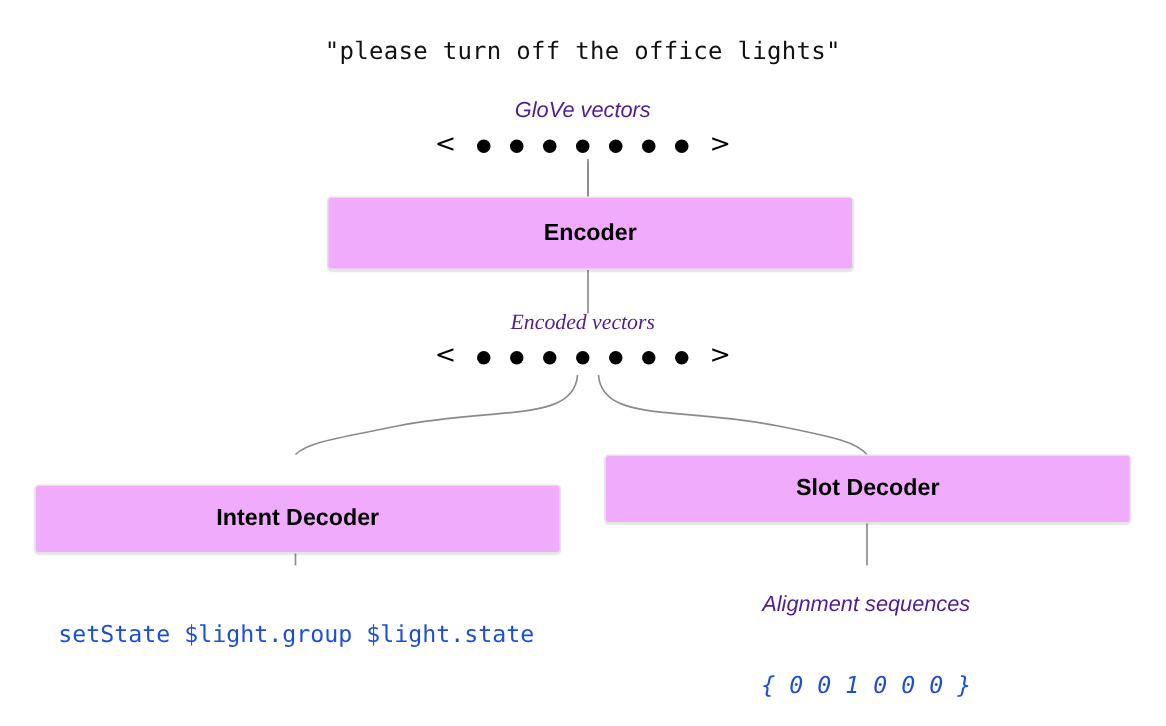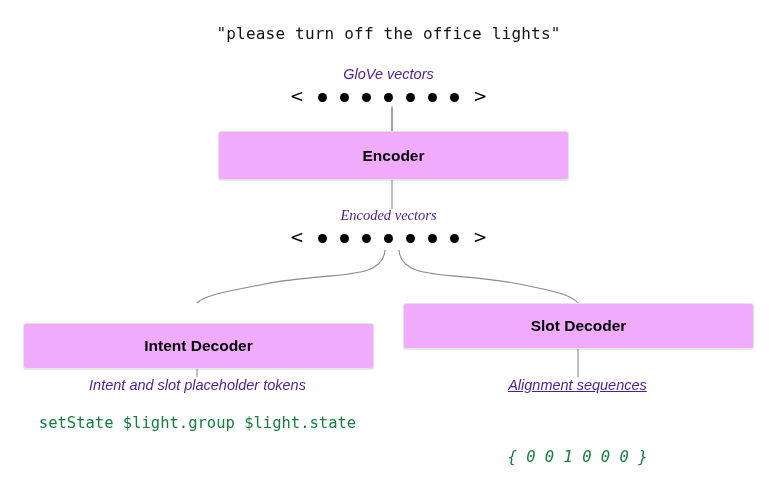--- a/index.html
+++ b/index.html
@@ -93,21 +93,21 @@
     font-size: 15.5px;
     color: #000000;
     z-index: 2;
   }
 
   
   .mono-out {
     position: absolute;
     font-family: "DejaVu Sans Mono", "Liberation Mono", monospace;
     font-size: 15.5px;
-    color: #15803d;
+    color: #1d4ed8;
     text-align: center;
     white-space: pre;
     z-index: 3;
   }
   .mono-out .seq-line { display: block; line-height: 1.28; font-style: italic; }
 </style>
 </head>
 <body>
 
 <div class="diagram">
@@ -164,24 +164,23 @@
   </div>
 
   <div class="node-box" style="left:23px; top:303px; width:349px; height:44px;margin-top:20px;">
     <span>Intent Decoder</span>
   </div>
 
   <div class="node-box" style="left:403px; top:303px; width:349px; height:44px;">
     <span>Slot Decoder</span>
   </div>
 
-  <div class="caption" style="left:23px; width:349px; top:377px;">Intent and slot placeholder tokens</div>
 
   <div class="mono-out" style="left:23px; width:349px; top:414px;">setState $light.group $light.state</div>
 
-  <div class="caption" style="left:403px; width:349px; top:377px;text-decoration:underline;">Alignment sequences</div>
+  <div class="caption" style="left:403px; width:349px; top:395px;">Alignment sequences</div>
 
   <div class="mono-out" style="left:403px; width:349px; top:412px;">
     <span class="seq-line">{ 0 0 1 0 0 0 }</span>
     
   </div>
 
 </div>
 
 </body></html>

